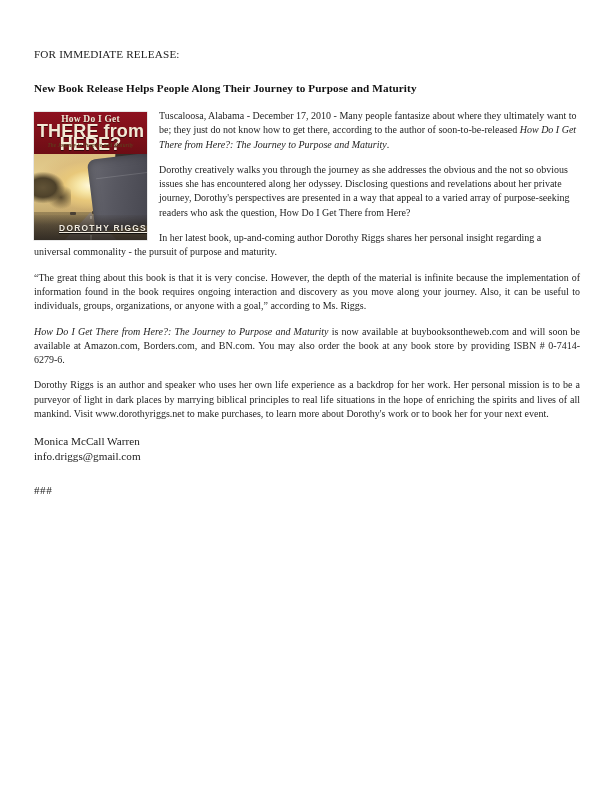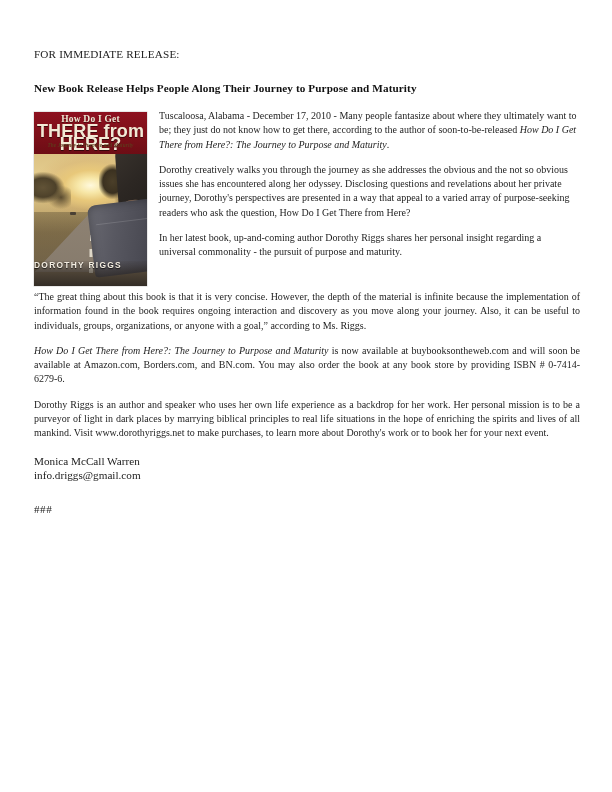--- a/index.html
+++ b/index.html
@@ -41,21 +41,21 @@
     color: #111;
   }
 
   
   .lead-block {
     margin-top: 14px;
   }
   .cover-figure {
     float: left;
     width: 113px;
-    height: 174px;
+    height: 128px;
     margin: 3px 12px 4px 0;
     position: relative;
     overflow: hidden;
     background: #7a6a50;
     box-shadow: 0 0 0 0.5px rgba(0,0,0,0.18);
   }
   
   .cv-sky {
     position: absolute;
     left: 0; top: 0; right: 0;
@@ -198,28 +198,29 @@
   }
   
   .cv-band-bot {
     position: absolute;
     left: 0; right: 0; bottom: 0;
     height: 25px;
     background: linear-gradient(to bottom, rgba(58,50,44,0.1) 0%, rgba(46,40,36,0.55) 40%, rgba(34,30,28,0.8) 100%);
   }
   .cv-author {
     position: absolute;
-    left: 0; right: 0; bottom: 16px;
-    text-align: left;
+    left: 0; right: 0; bottom: 7px;
+    text-align: right;
     font-family: "Liberation Sans", sans-serif;
     font-size: 8.4px;
     font-weight: bold;
     letter-spacing: 1.3px;
     color: #f2ece0;
     text-shadow: 0 1px 1px rgba(0,0,0,0.7);
+    text-decoration: underline;
   }
 
   p.body {
     font-size: 10px;
     line-height: 14.3px;
     text-align: left;
     margin: 0 0 11px 0;
     color: #1d1d1d;
   }
   p.body.just { text-align: justify; }

